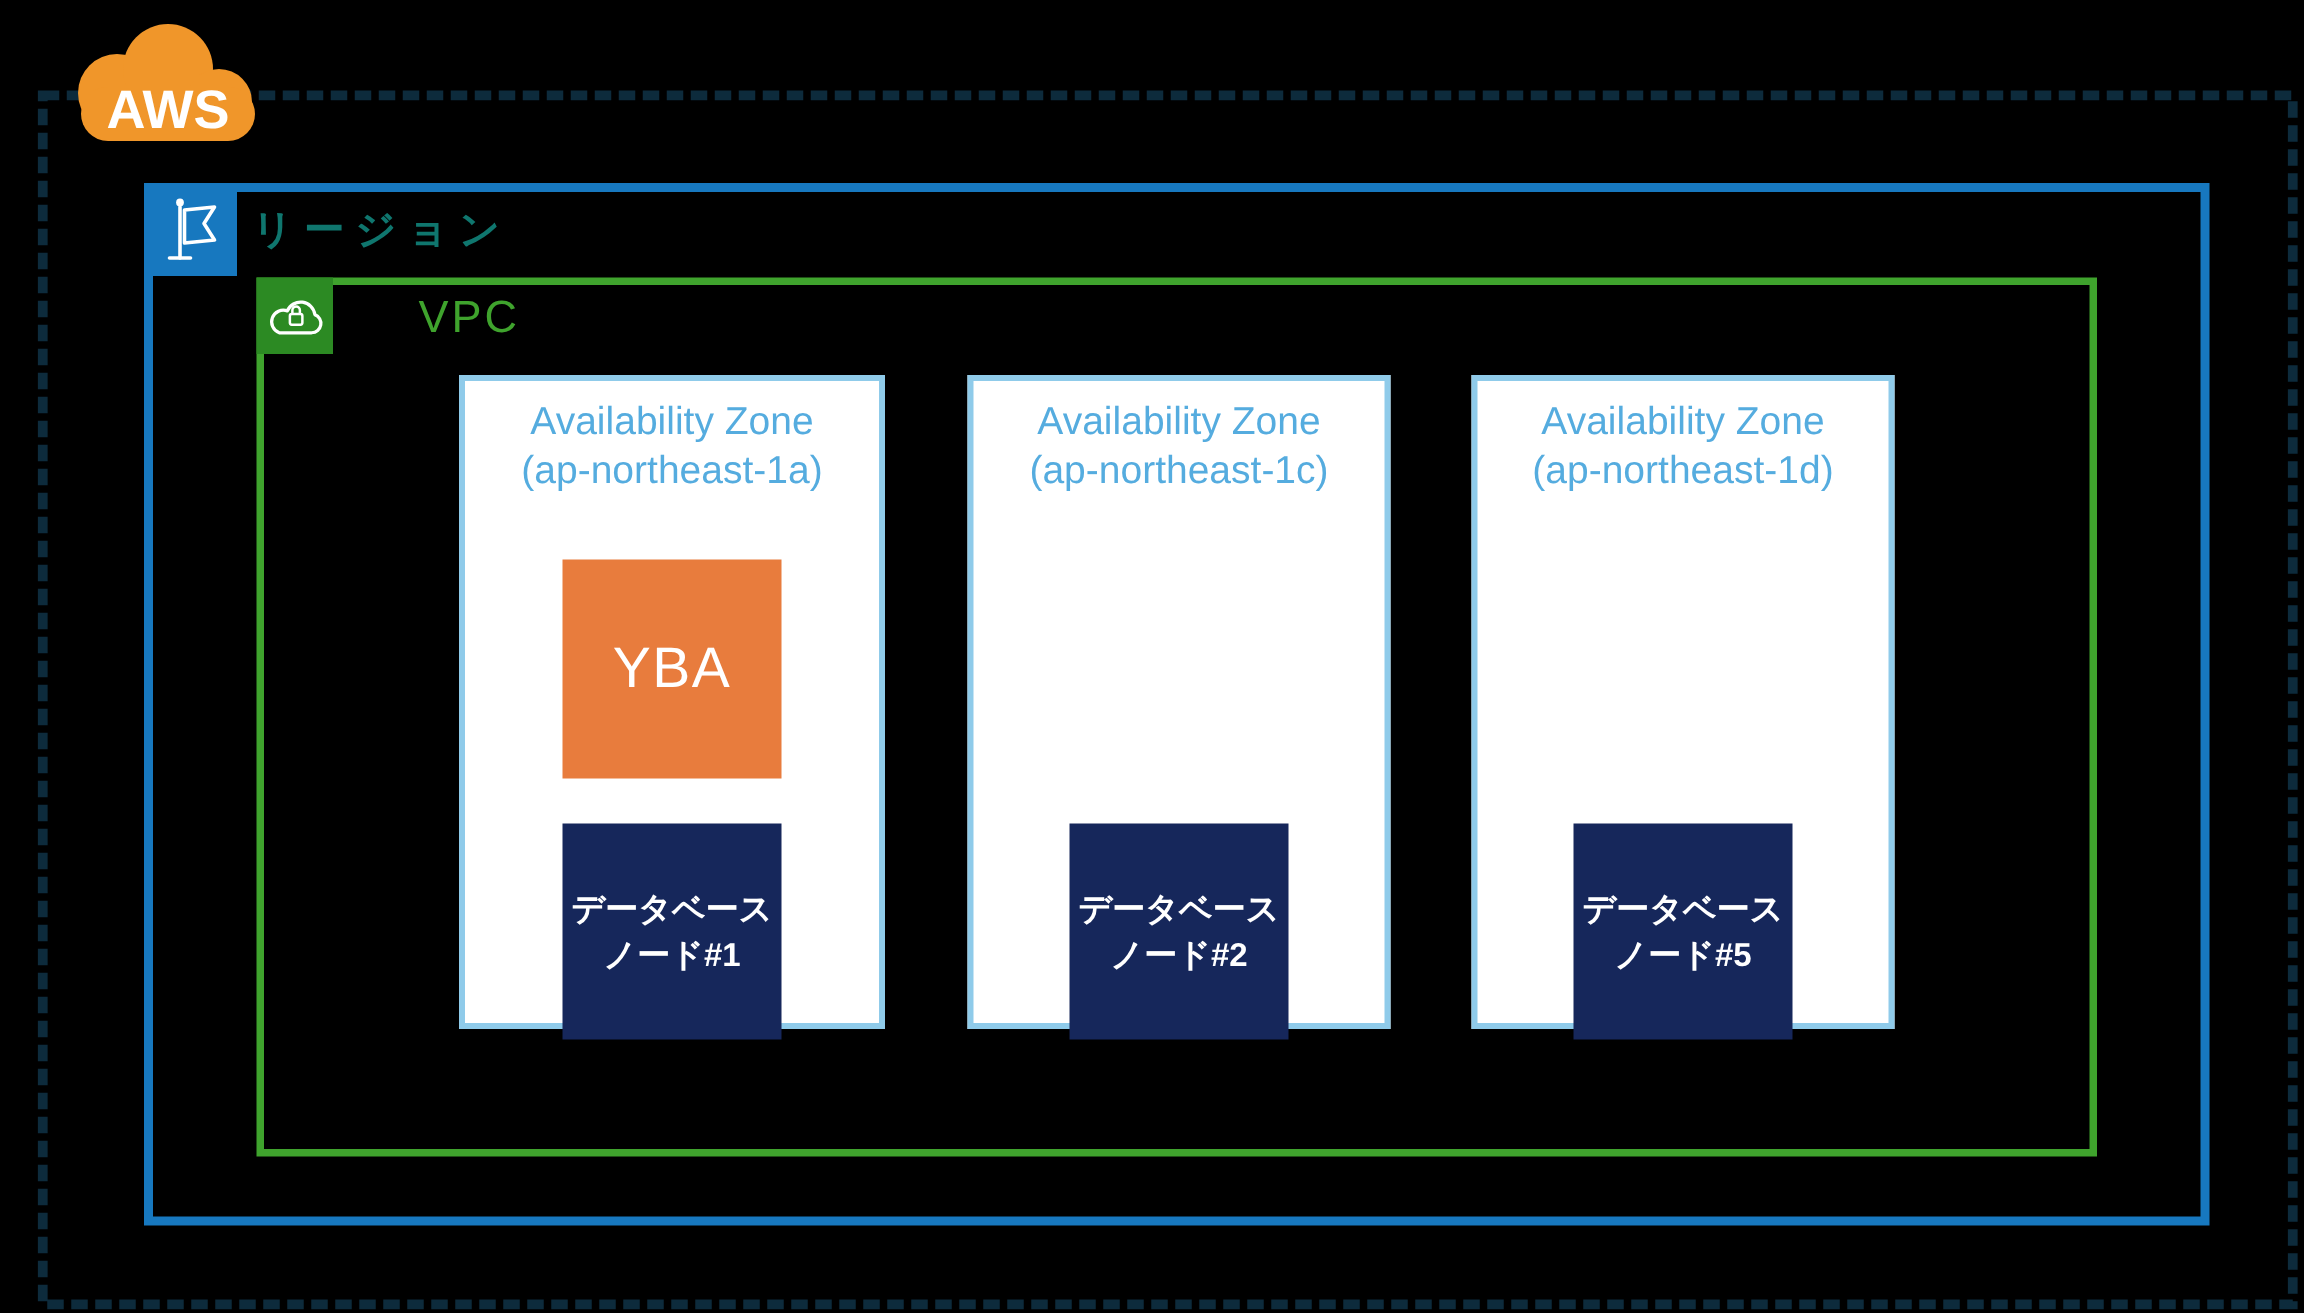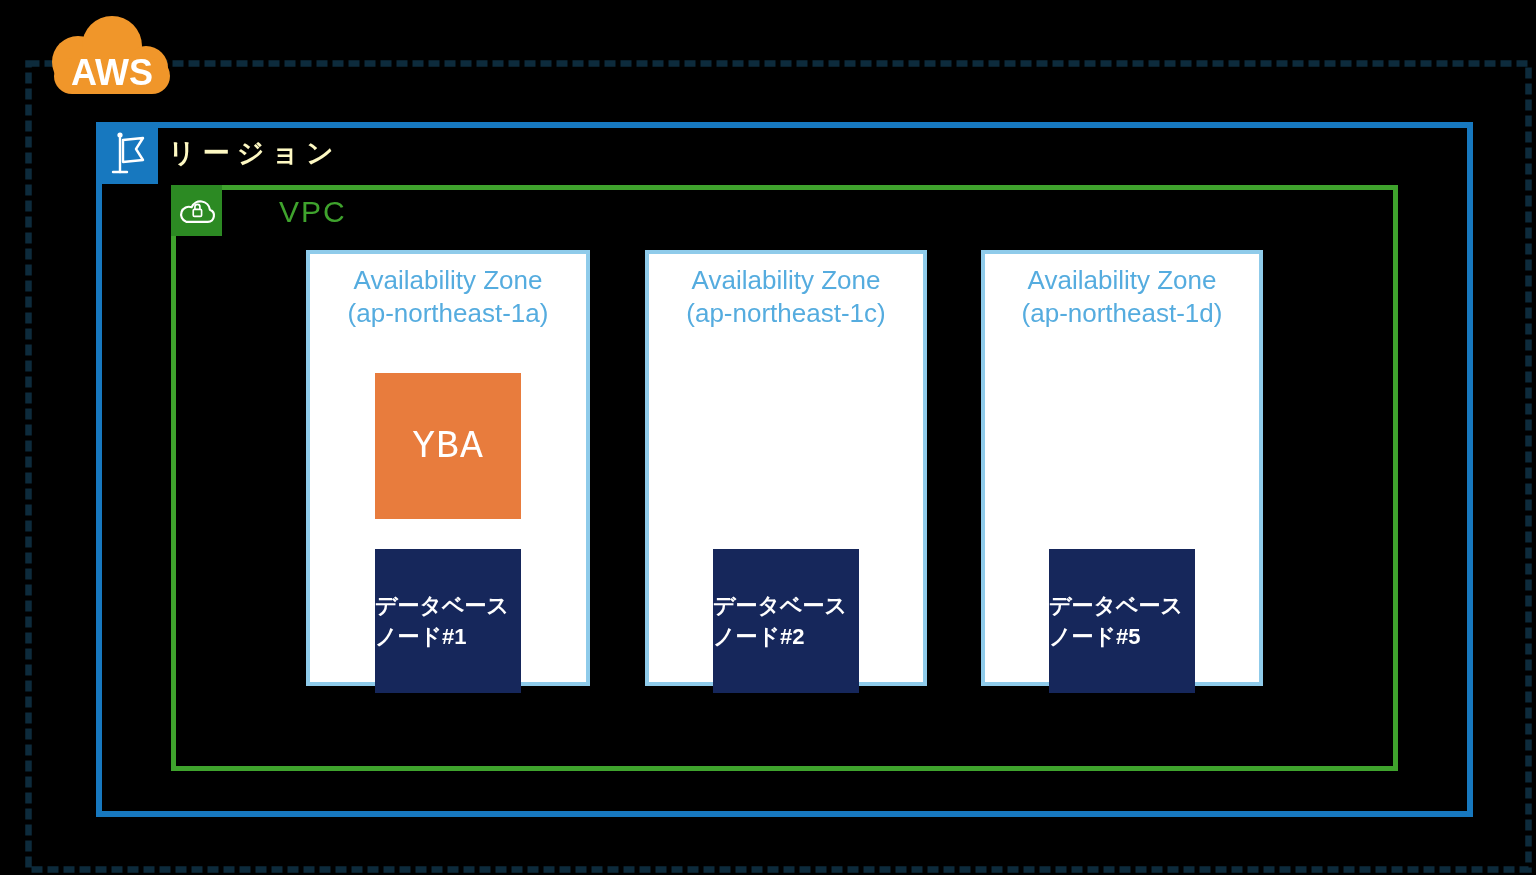--- a/index.html
+++ b/index.html
@@ -16,21 +16,21 @@
   
   #region-box{
     left:96px;top:122px;width:1377px;height:695px;
     border:6px solid #1778bf;box-sizing:border-box;
   }
   #region-icon{
     left:96px;top:122px;width:62px;height:62px;background:#1778bf;
     display:flex;align-items:center;justify-content:center;
   }
   #region-label{
-    left:168px;top:138px;font-size:27px;font-weight:bold;color:#fef9c3;
+    left:168px;top:138px;font-size:27px;font-weight:bold;color:#0f766e;
     letter-spacing:7px;line-height:30px;
   }
   
   #vpc-box{
     left:171px;top:185px;width:1227px;height:586px;
     border:5px solid #3fa32d;box-sizing:border-box;
   }
   #vpc-icon{
     left:171px;top:185px;width:51px;height:51px;background:#2c8a23;
     display:flex;align-items:center;justify-content:center;
@@ -52,25 +52,25 @@
     margin-top:10px;text-align:center;color:#55acdf;
     font-size:26px;line-height:33px;font-weight:normal;
   }
   .az-title div{white-space:nowrap;}
   
   .yba-box{
     position:absolute;left:50%;transform:translateX(-50%);top:119px;
     width:146px;height:146px;background:#e87c3d;
     display:flex;align-items:center;justify-content:center;
   }
-  .yba-label{color:#ffffff;font-size:38px;letter-spacing:1px;font-family:Liberation Mono, monospace;}
+  .yba-label{color:#ffffff;font-size:38px;letter-spacing:1px;font-family:Liberation Sans, sans-serif;}
   .db-box{
     position:absolute;left:50%;transform:translateX(-50%);top:295px;
     width:146px;height:144px;background:#16275b;
-    display:flex;flex-direction:column;align-items:flex-start;justify-content:center;
+    display:flex;flex-direction:column;align-items:center;justify-content:center;
   }
   .db-line{color:#ffffff;font-size:22px;font-weight:bold;line-height:31px;white-space:nowrap;}
 </style>
 </head>
 <body>
 
 <div id="stage">
 
   <svg id="boundary-svg" class="abs" viewBox="0 0 1536 875" xmlns="http://www.w3.org/2000/svg">
     <rect x="28.5" y="63.5" width="1500" height="806" fill="none" stroke="#0d2b3c" stroke-width="6.5" stroke-dasharray="11 5"></rect>

